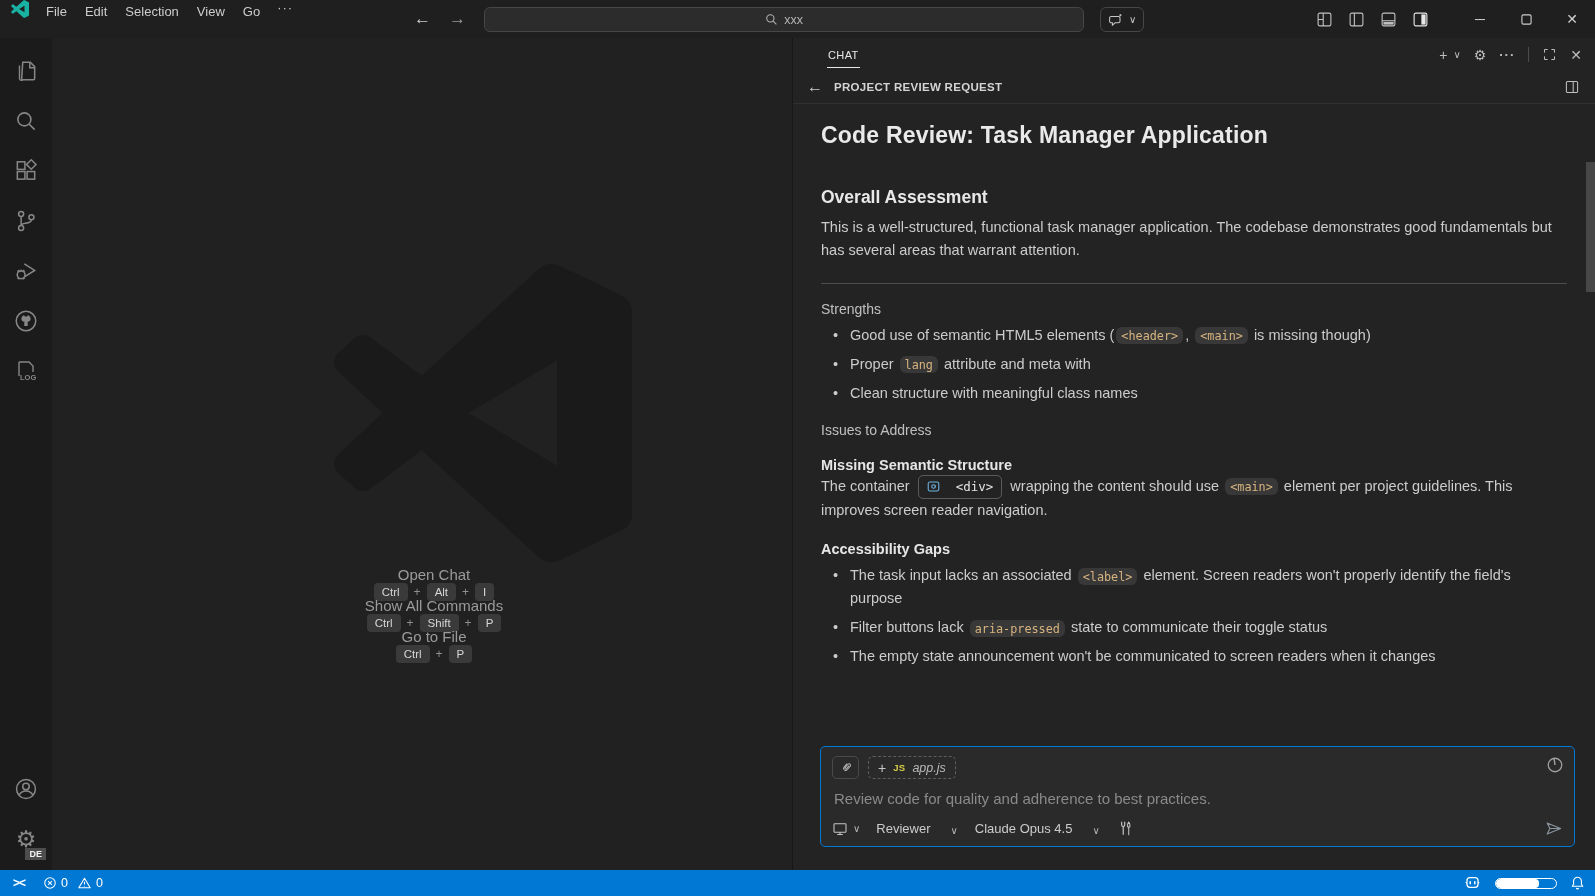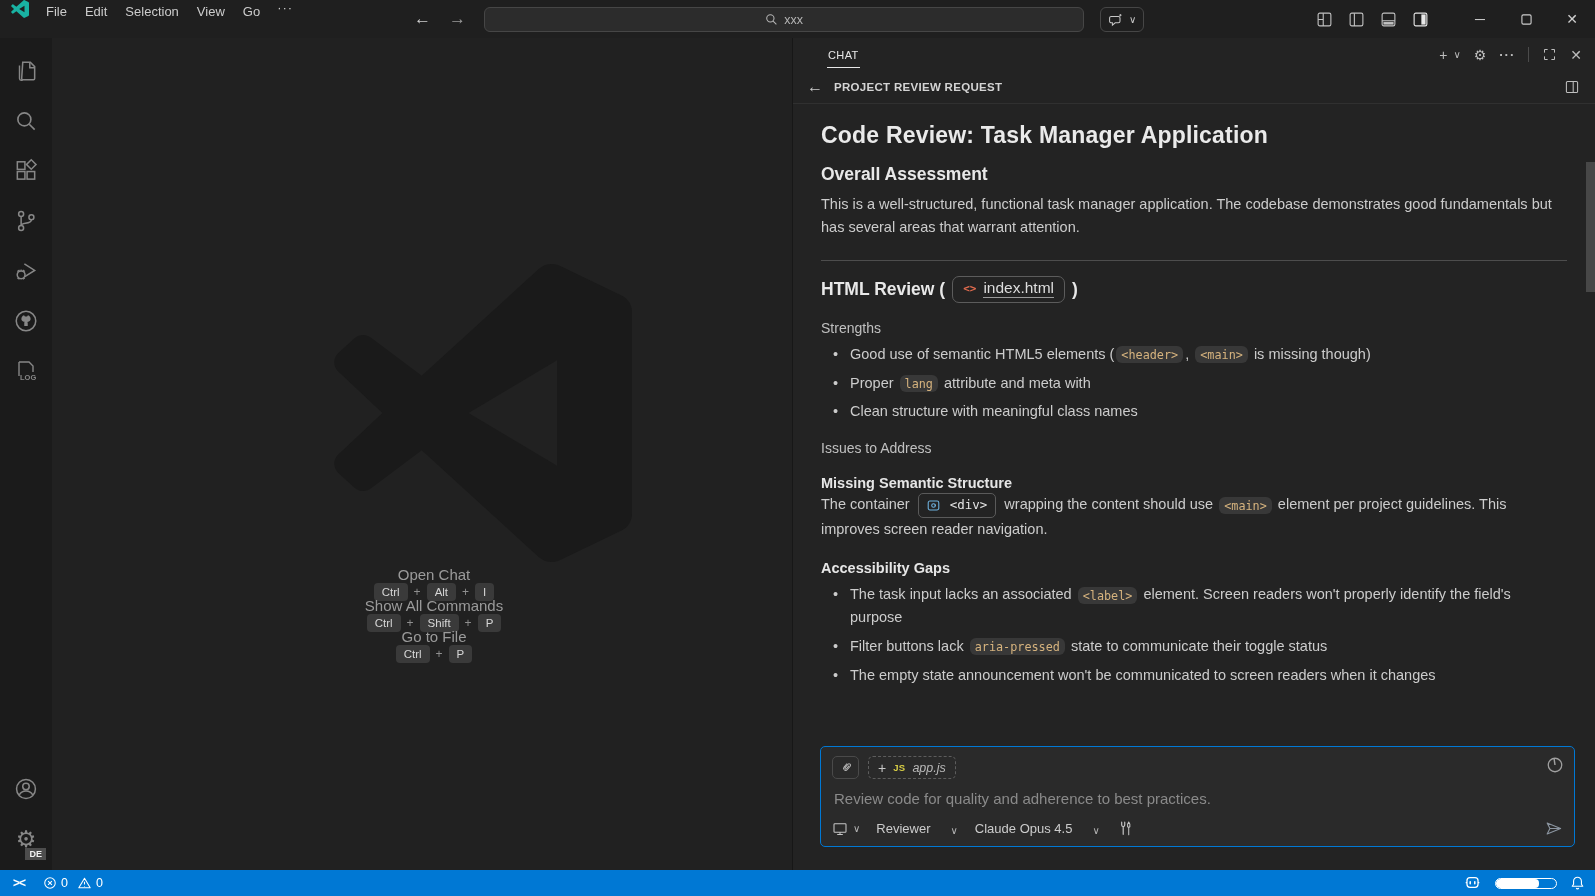--- a/index.html
+++ b/index.html
@@ -61,37 +61,37 @@
   .cta-divider { width:1px; height:15px; background:#4b4b4b; }
 
   .thread-header { height:33px; flex:none; display:flex; align-items:center; gap:11px; padding:0 15px 0 14px;
     border-bottom:1px solid #303030; }
   .back-arrow { color:#cccccc; font-size:16px; }
   .thread-title { font-size:11.5px; font-weight:700; letter-spacing:.3px; color:#d4d4d4; }
   .thread-open-icon { margin-left:auto; color:#c0c0c0; }
 
   .chat-content { flex:1; overflow:hidden; padding:4px 28px 0; position:relative; }
   .md-h1 { font-size:23px; font-weight:700; color:#eaeaea; margin:14px 0 6px; letter-spacing:.2px; }
-  .md-h2 { font-size:17.5px; font-weight:700; color:#e8e8e8; margin:15px 0 8px; display:flex; align-items:center; flex-wrap:wrap; }
+  .md-h2 { font-size:17.5px; font-weight:700; color:#e8e8e8; margin:38px 0 8px; display:flex; align-items:center; flex-wrap:wrap; }
   .md-label { font-size:14px; color:#c0c0c0; margin:17px 0 2px; }
   .md-h4 { font-size:14.5px; font-weight:700; color:#e6e6e6; margin:19px 0 2px; }
   .md-p { font-size:14.5px; color:#cccccc; line-height:1.58; margin:7px 0; }
   .md-p.tight { margin-top:1px; }
   .md-hr { border-top:1px solid #4d4d4d; margin:21px 0 4px; }
   .md-ul { margin:7px 0 4px; }
   .md-li { display:flex; font-size:14.5px; color:#cccccc; line-height:1.58; margin:6px 0; }
   .li-bullet { flex:none; width:29px; text-align:center; color:#cccccc; }
   .li-body { flex:1; }
   .icode { font-family:"DejaVu Sans Mono", monospace; font-size:11.8px; background:#383838; color:#d6b37e;
     border-radius:6px; padding:1.5px 5px; margin:12px 2px; white-space:nowrap; }
   .file-chip { display:inline-flex; align-items:center; gap:7px; border:1px solid #5c5c5c; border-radius:7px;
     padding:2px 10px 4px; margin:0 7px; font-size:15.5px; font-weight:400; color:#dddddd; }
   .file-chip .fc-label { border-bottom:1px solid #9a9a9a; line-height:1.15; }
   .fc-icon { color:#e06b4e; font-family:"DejaVu Sans Mono", monospace; font-size:11px; font-weight:700; }
-  .sym-chip { display:inline-flex; align-items:center; gap:10px; border:1px solid #5a5a5a; border-radius:5px;
+  .sym-chip { display:inline-flex; align-items:center; gap:16px; border:1px solid #5a5a5a; border-radius:5px;
     padding:1px 8px 2px; margin:0 4px; font-family:"DejaVu Sans Mono", monospace; font-size:12.5px; color:#e3e3e3;
     vertical-align:-2px; }
   .scroll-thumb { position:absolute; right:0; top:124px; width:9px; height:130px; background:#474747; }
 
   
   .chat-input { flex:none; margin:8px 20px 23px 27px; background:#2a2a2a; border:1px solid #0078d4;
     border-radius:5px; padding:9px 11px 8px; position:relative; }
   .ci-row1 { display:flex; align-items:center; gap:9px; }
   .attach-btn { width:27px; height:23px; border:1px solid #4a4a4a; border-radius:5px; display:flex;
     align-items:center; justify-content:center; color:#b9b9b9; }
@@ -327,28 +327,20 @@
           <path d="M11.5 3v14"></path>
         </svg>
     </span>
   </div>
 
   <div class="chat-content" id="chat-content">
       <div class="md-h1">Code Review: Task Manager Application</div>
       <div class="md-h2">Overall Assessment</div>
       <div class="md-p"><span>This is a well-structured, functional task manager application. The codebase demonstrates good fundamentals but has several areas that warrant attention.</span></div>
       <div class="md-hr"></div>
-      <div class="md-h2">
-        <span>HTML Review (</span>
-        <span class="file-chip">
-          <span class="fc-icon">&lt;&gt;</span>
-          <span class="fc-label">index.html</span>
-        </span>
-        <span>)</span>
-      </div>
       <div class="md-label">Strengths</div>
       <div class="md-ul">
         <div class="md-li">
           <span class="li-bullet">•</span>
           <span class="li-body"><span>Good use of semantic HTML5 elements (</span><span class="icode">&lt;header&gt;</span><span>, </span><span class="icode">&lt;main&gt;</span><span> is missing though)</span></span>
         </div>
         <div class="md-li">
           <span class="li-bullet">•</span>
           <span class="li-body"><span>Proper </span><span class="icode">lang</span><span> attribute and meta with</span></span>
         </div>

